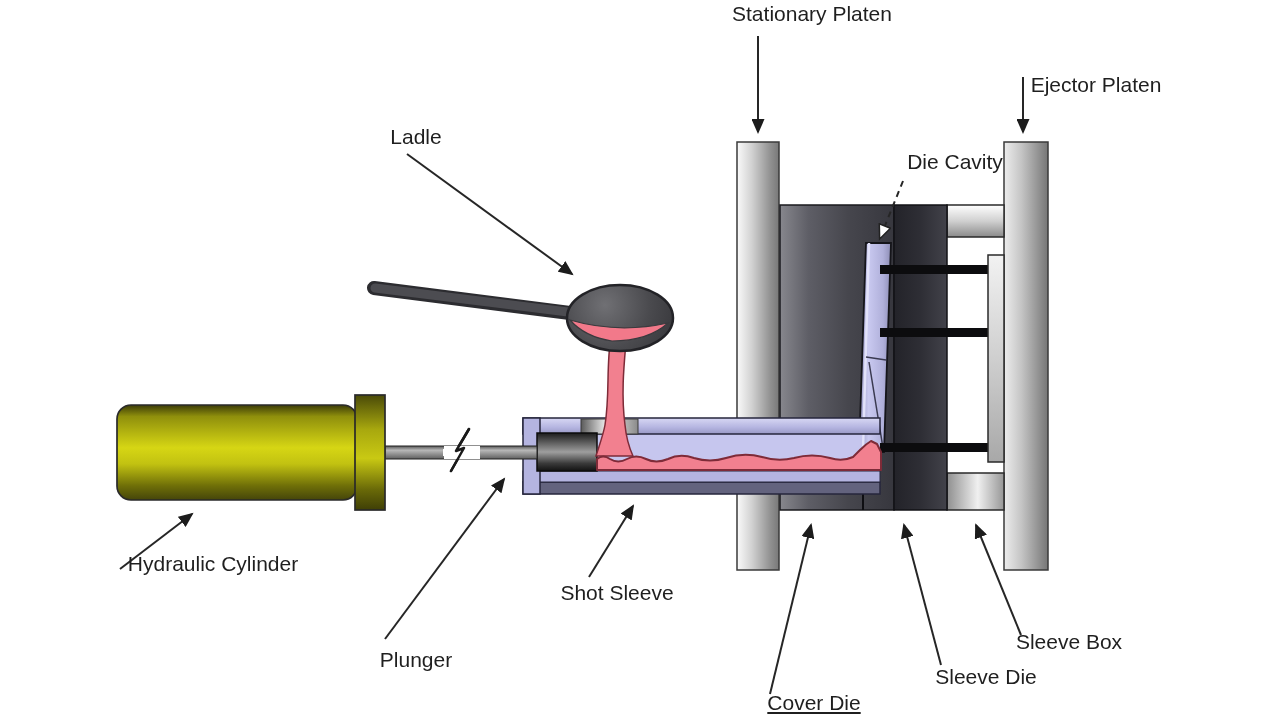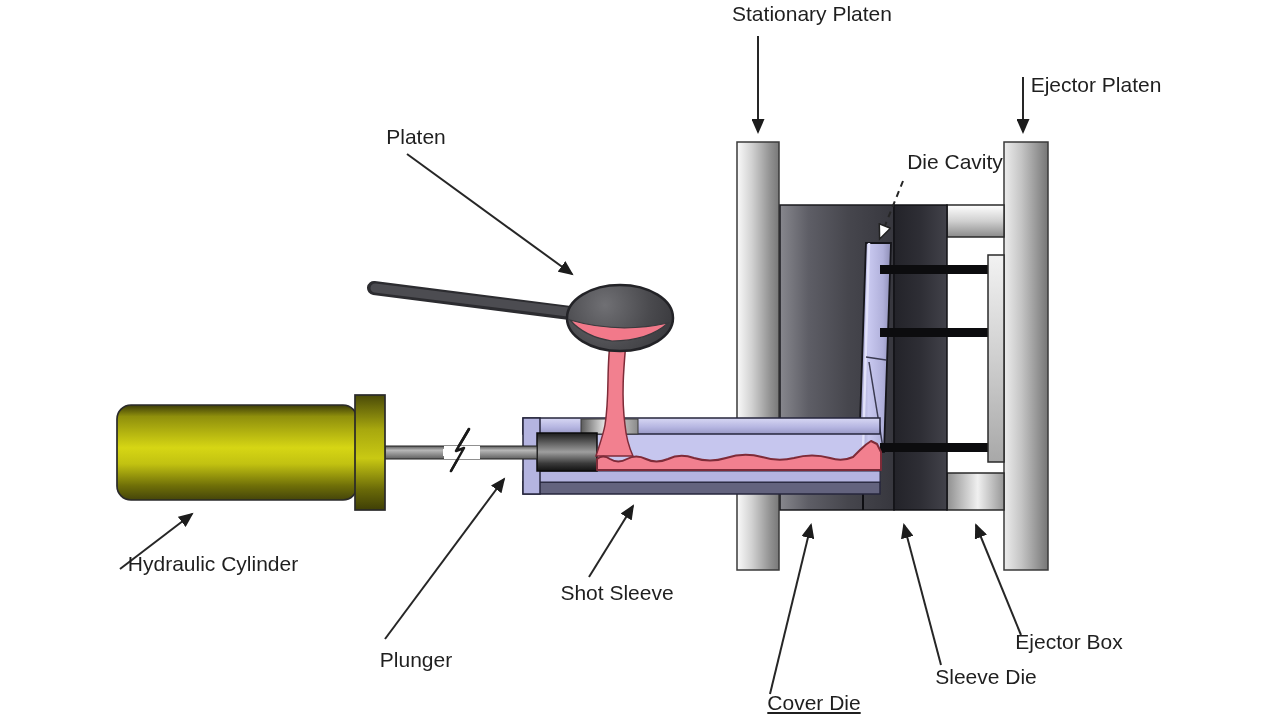--- a/index.html
+++ b/index.html
@@ -207,21 +207,21 @@
       <line x1="385" y1="639" x2="504" y2="479" marker-end="url(#arrow-big)"></line>
       <line x1="589" y1="577" x2="633" y2="506" marker-end="url(#arrow-big)"></line>
       <line x1="770" y1="694" x2="811" y2="525" marker-end="url(#arrow-big)"></line>
       <line x1="941" y1="665" x2="904" y2="525" marker-end="url(#arrow-big)"></line>
       <line x1="1021" y1="635" x2="976" y2="525" marker-end="url(#arrow-big)"></line>
     </g>
   </svg>
 
   <div class="lbl" style="left:812px; top:3px;">Stationary Platen</div>
   <div class="lbl" style="left:1096px; top:42px;margin-top:32px;">Ejector Platen</div>
-  <div class="lbl" style="left:416px; top:126px;">Platen</div>
+  <div class="lbl" style="left:416px; top:126px;">Ladle</div>
   <div class="lbl" style="left:911px; top:151px;margin-left:44px;">Die Cavity</div>
   <div class="lbl" style="left:213px; top:553px;">Hydraulic Cylinder</div>
   <div class="lbl" style="left:416px; top:649px;">Plunger</div>
   <div class="lbl" style="left:617px; top:582px;">Shot Sleeve</div>
   <div class="lbl" style="left:814px; top:692px;text-decoration:underline;">Cover Die</div>
   <div class="lbl" style="left:986px; top:666px;">Sleeve Die</div>
-  <div class="lbl" style="left:1069px; top:631px;">Ejector Box</div>
+  <div class="lbl" style="left:1069px; top:631px;">Sleeve Box</div>
 </div>
 
 </body></html>

